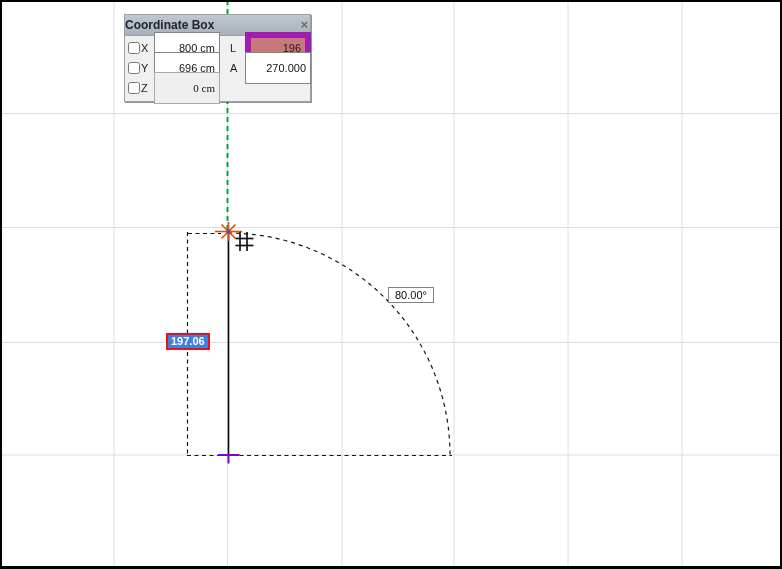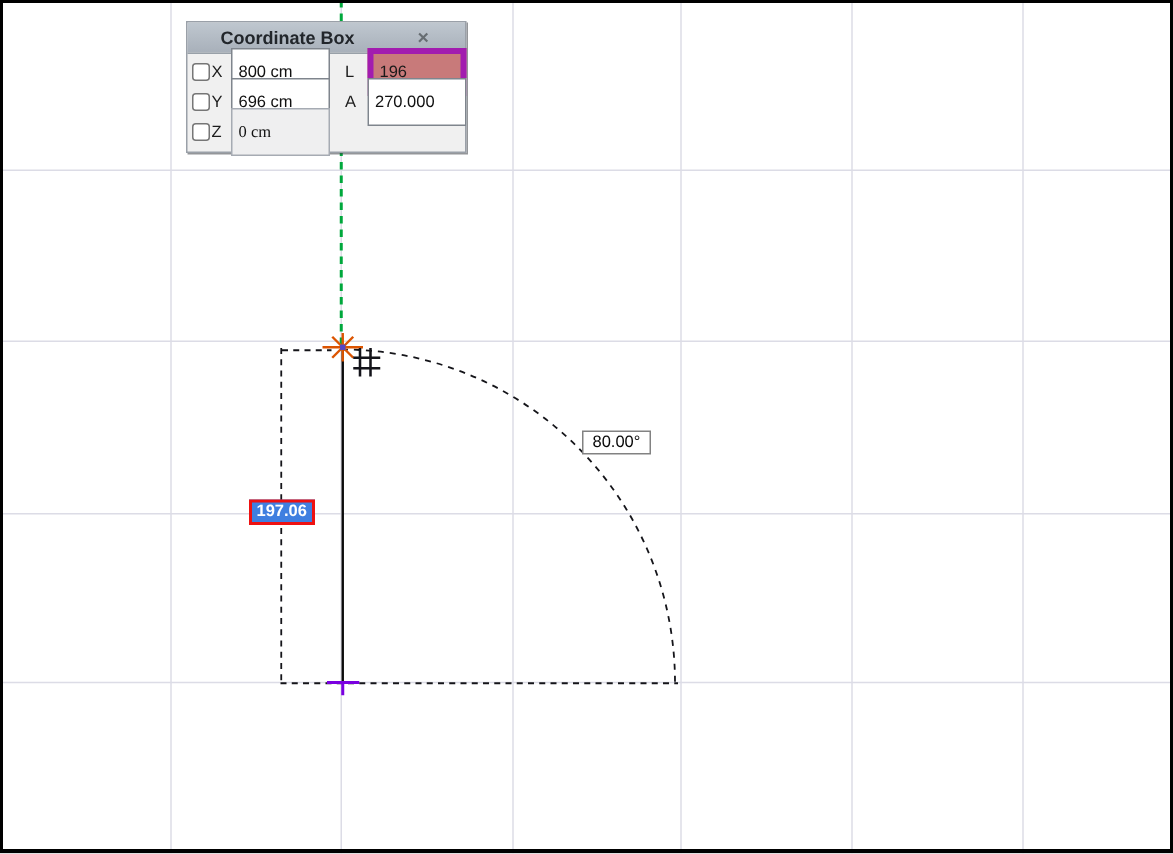--- a/index.html
+++ b/index.html
@@ -14,32 +14,32 @@
     font-size:11px;line-height:13px;padding:0 3px;white-space:nowrap;font-weight:bold;}
   .ang-label{position:absolute;left:388px;top:287px;z-index:10;
     background:#fff;color:#0a0a0a;border:1px solid #828282;
     font-size:11px;line-height:14px;padding:0 6px;white-space:nowrap;}
 
   
   .dialog{position:absolute;left:124px;top:14px;width:187px;height:88px;z-index:20;
     background:#F0F0F0;border:1px solid #9AA0A8;box-sizing:border-box;
     box-shadow:1px 1px 0 rgba(60,64,70,.55);font-size:11px;color:#1c1c1c;}
   .titlebar{height:20px;background:linear-gradient(180deg,#BFC7CF,#A8B0BA);
-    border-bottom:1px solid #98A0A8;display:flex;align-items:center;padding:0 22px;}
+    border-bottom:1px solid #98A0A8;display:flex;align-items:center;padding:0 0;}
   .title{font-size:12px;font-weight:bold;color:#22262b;}
   .close{margin-left:auto;color:#676d72;font-size:13px;font-weight:bold;line-height:12px;
     cursor:default;padding:0 2px;}
   .rows{padding:2px 3px 0 3px;}
   .row{display:flex;align-items:center;height:20px;}
   .row input[type=checkbox]{width:12px;height:12px;margin:0;flex:none;}
   .axis{width:13px;padding-left:1px;flex:none;}
   .field{box-sizing:border-box;width:66px;height:32px;border:1px solid #7F858D;background:#fff;
-    font-family:"Liberation Sans",sans-serif;font-size:11px;padding:0 4px;color:#111;flex:none;}
+    font-family:"Liberation Sans",sans-serif;font-size:11px;padding:0 4px;color:#111;flex:none;text-align:right;}
   .field.disabled{background:#EFEFF0;border-color:#A6ABB3;font-family:Liberation Serif, serif;}
-  .field.focused{background:var(--length-field-bg,#C87A7A);border:4px solid #a21caf;color:#1a1a1a;}
+  .field.focused{background:var(--length-field-bg,#C87A7A);border:6px solid #a21caf;color:#1a1a1a;}
   .rlabel{margin-left:10px;width:15px;flex:none;}
 </style>
 </head>
 <body>
 
 <div id="app">
 
   <svg class="canvas" width="782" height="569" viewBox="0 0 782 569">
 
     <g stroke="var(--grid,#DCDCE6)" stroke-width="1">

